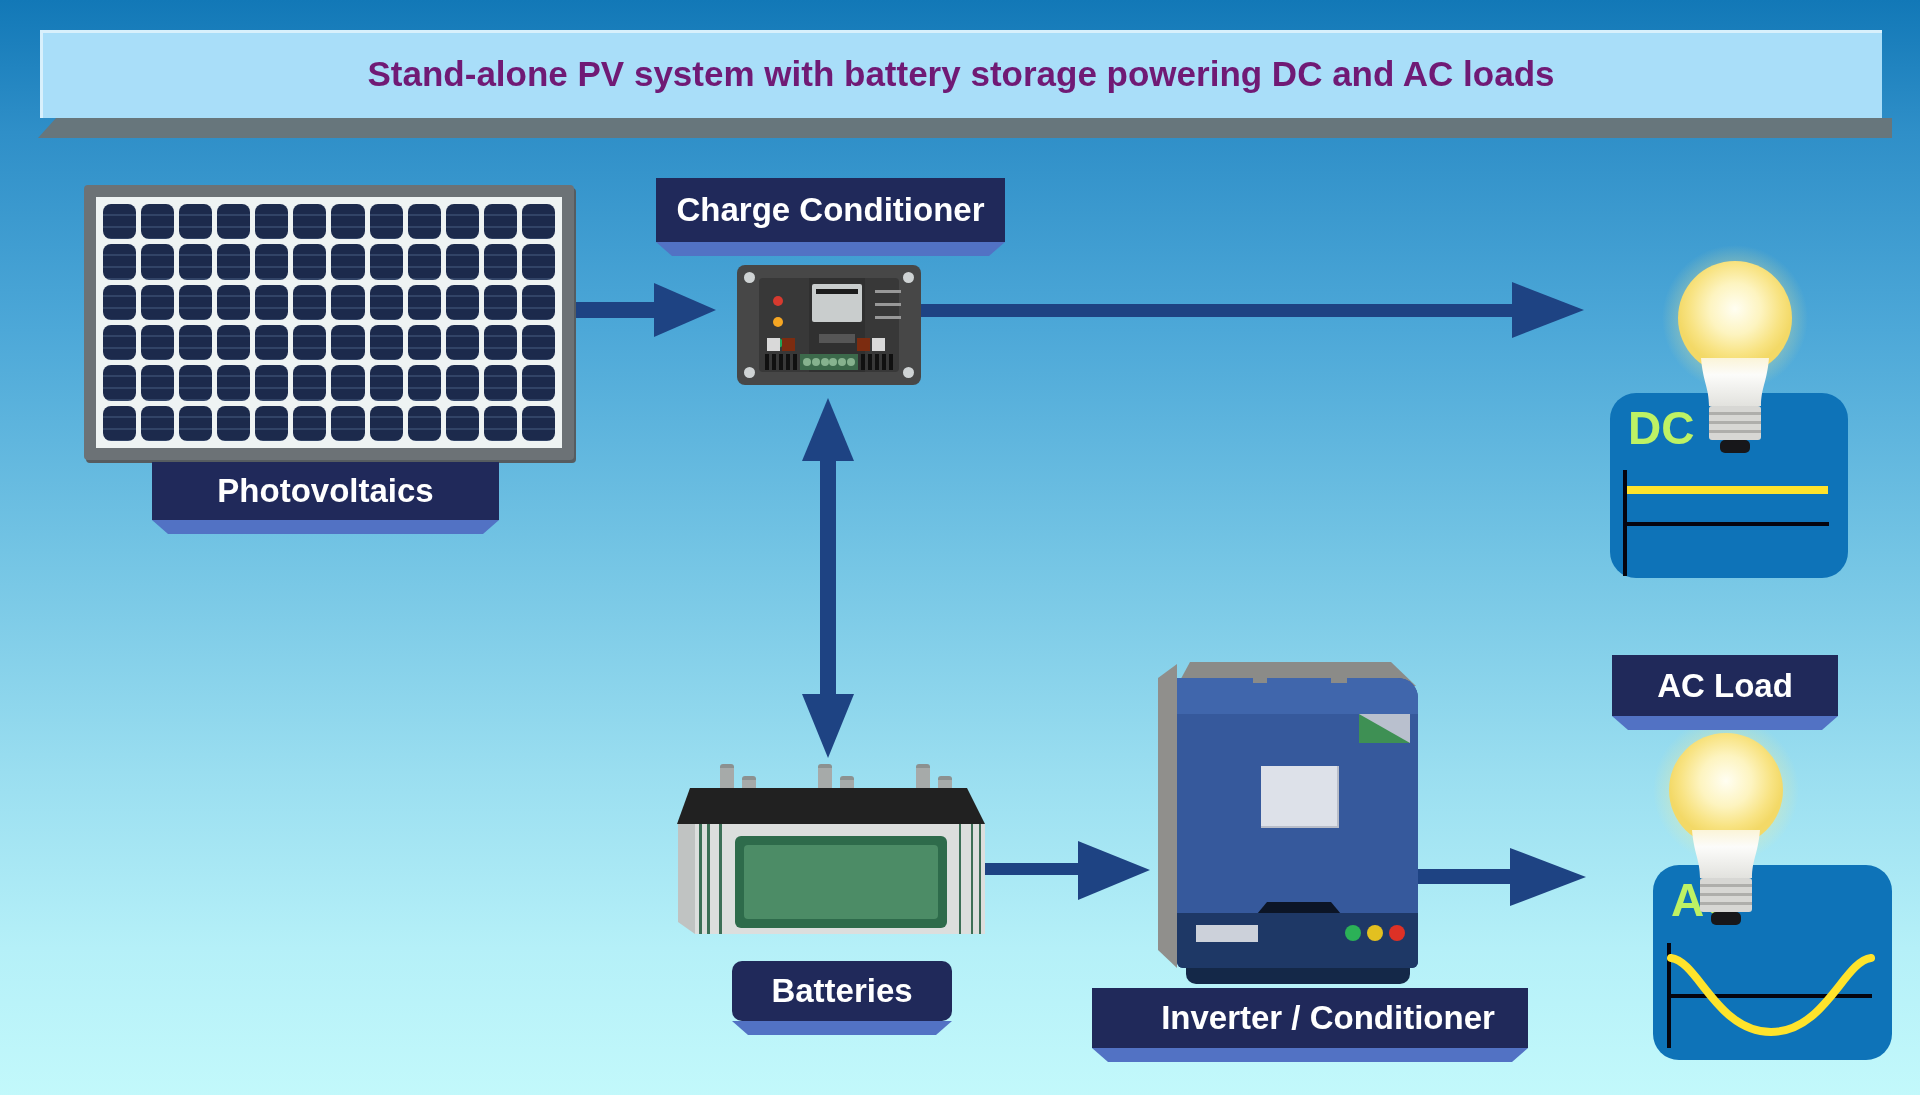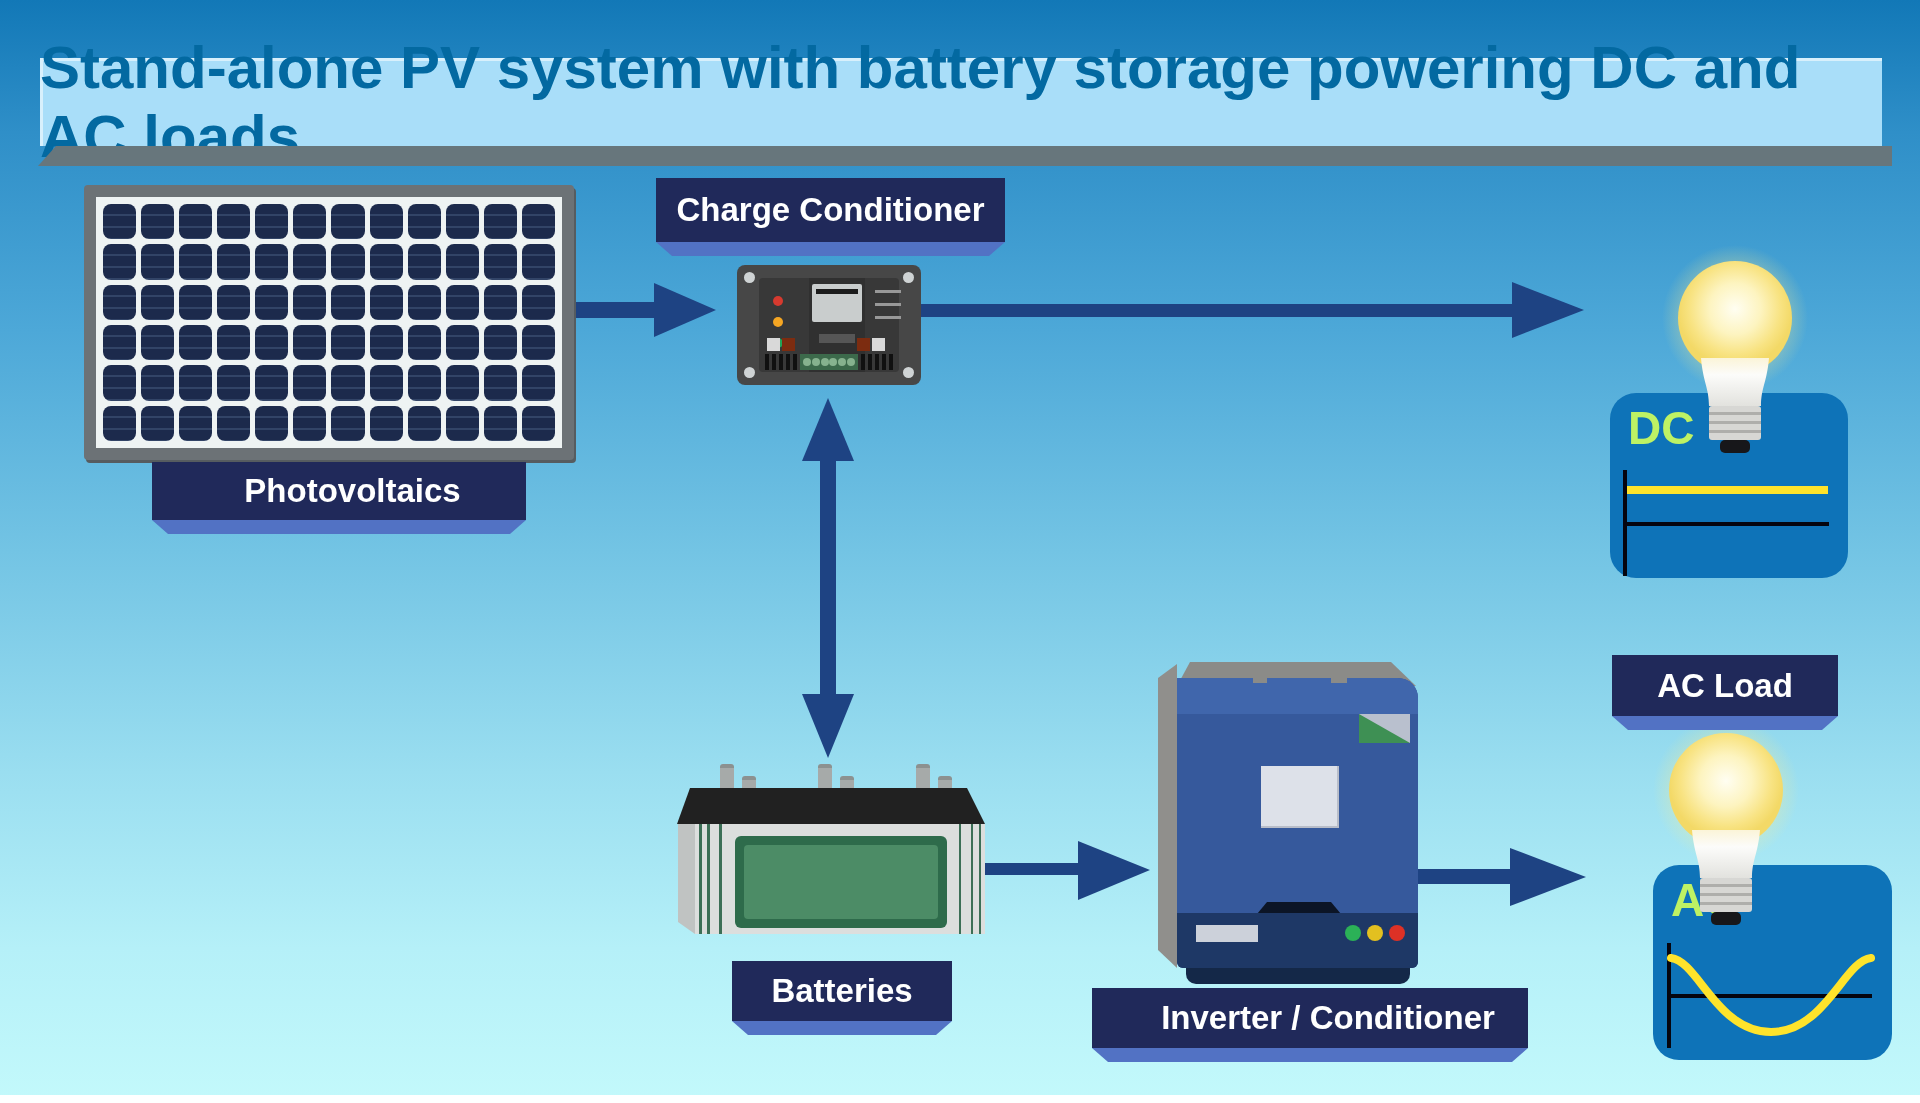--- a/index.html
+++ b/index.html
@@ -2,22 +2,22 @@
 <html><head>
 <meta charset="utf-8">
 <style>
   html,body{margin:0;padding:0;background:#ffffff;font-family:"Liberation Sans",sans-serif;}
   .stage{position:relative;width:1920px;height:1103px;overflow:hidden;
     background:linear-gradient(180deg,#1278b7 0%,#2f8fc8 12%,#4da8d8 30%,#73c4e4 50%,#9adef0 70%,#b5f0f8 86%,#c3f9fb 100%);}
   .bottom-edge{position:absolute;left:0;right:0;bottom:0;height:8px;background:#ffffff;}
 
   
   .title-banner{position:absolute;left:40px;top:30px;width:1842px;height:88px;background:#a9def9;
-    display:flex;align-items:center;justify-content:center;color:#0369a1;font-weight:700;font-size:60px;
-    box-shadow:inset 3px 3px 0 rgba(255,255,255,.55);margin-top:28px;}
+    display:flex;align-items:center;justify-content:center;color:#701a75;font-weight:700;font-size:35px;
+    box-shadow:inset 3px 3px 0 rgba(255,255,255,.55);}
   .title-banner::after{content:"";position:absolute;top:100%;left:-2px;right:-10px;height:20px;background:#67767c;
     clip-path:polygon(0 100%,18px 0,100% 0,100% 100%);}
 
   
   .plabel{position:absolute;background:#20295a;color:#fff;font-weight:700;font-size:33px;
     display:flex;align-items:center;justify-content:center;z-index:30;}
   .plabel::after{content:"";position:absolute;top:100%;left:0;right:0;height:14px;background:#5272c4;
     clip-path:polygon(0 0,100% 0,calc(100% - 16px) 100%,16px 100%);}
 
   
@@ -210,21 +210,21 @@
           <div class="pv-cell"></div>
           <div class="pv-cell"></div>
           <div class="pv-cell"></div>
           <div class="pv-cell"></div>
           <div class="pv-cell"></div>
           <div class="pv-cell"></div>
           <div class="pv-cell"></div>
         </div>
     </div>
   </div>
-  <div class="plabel" style="left:152px;top:462px;width:347px;height:58px;padding-left:27px;">Photovoltaics</div>
+  <div class="plabel" style="left:152px;top:462px;width:347px;height:58px;">Photovoltaics</div>
 
   <div class="cc">
     <div class="screw" style="left:7px;top:7px;"></div>
     <div class="screw" style="right:7px;top:7px;"></div>
     <div class="screw" style="left:7px;bottom:7px;"></div>
     <div class="screw" style="right:7px;bottom:7px;"></div>
     <div class="cc-inner">
       <div class="led" style="top:18px;background:#d63a2f;"></div>
       <div class="led" style="top:39px;background:#f5a623;"></div>
       <div class="led" style="top:60px;background:#22a558;"></div>
@@ -280,21 +280,21 @@
     <div class="bat-stripe" style="left:4px;"></div>
     <div class="bat-stripe" style="left:12px;"></div>
     <div class="bat-stripe" style="left:24px;"></div>
     <div class="bat-stripe" style="right:4px;"></div>
     <div class="bat-stripe" style="right:12px;"></div>
     <div class="bat-stripe" style="right:24px;"></div>
     <div class="bat-screen">
       <div class="bat-screen-inner"></div>
     </div>
   </div>
-  <div class="plabel" style="left:732px;top:961px;width:220px;height:60px;">Batteries</div>
+  <div class="plabel" style="left:732px;top:961px;width:220px;height:60px;border-radius:10px;">Batteries</div>
 
   <div class="inv-left"></div>
   <div class="inv-top"></div>
   <div class="inv-lip"></div>
   <div class="inv-body">
     <div class="inv-band"></div>
     <div class="inv-notch-top" style="left:76px;width:14px;"></div>
     <div class="inv-notch-top" style="left:154px;width:16px;"></div>
     <div class="inv-logo"></div>
     <div class="inv-display"></div>

